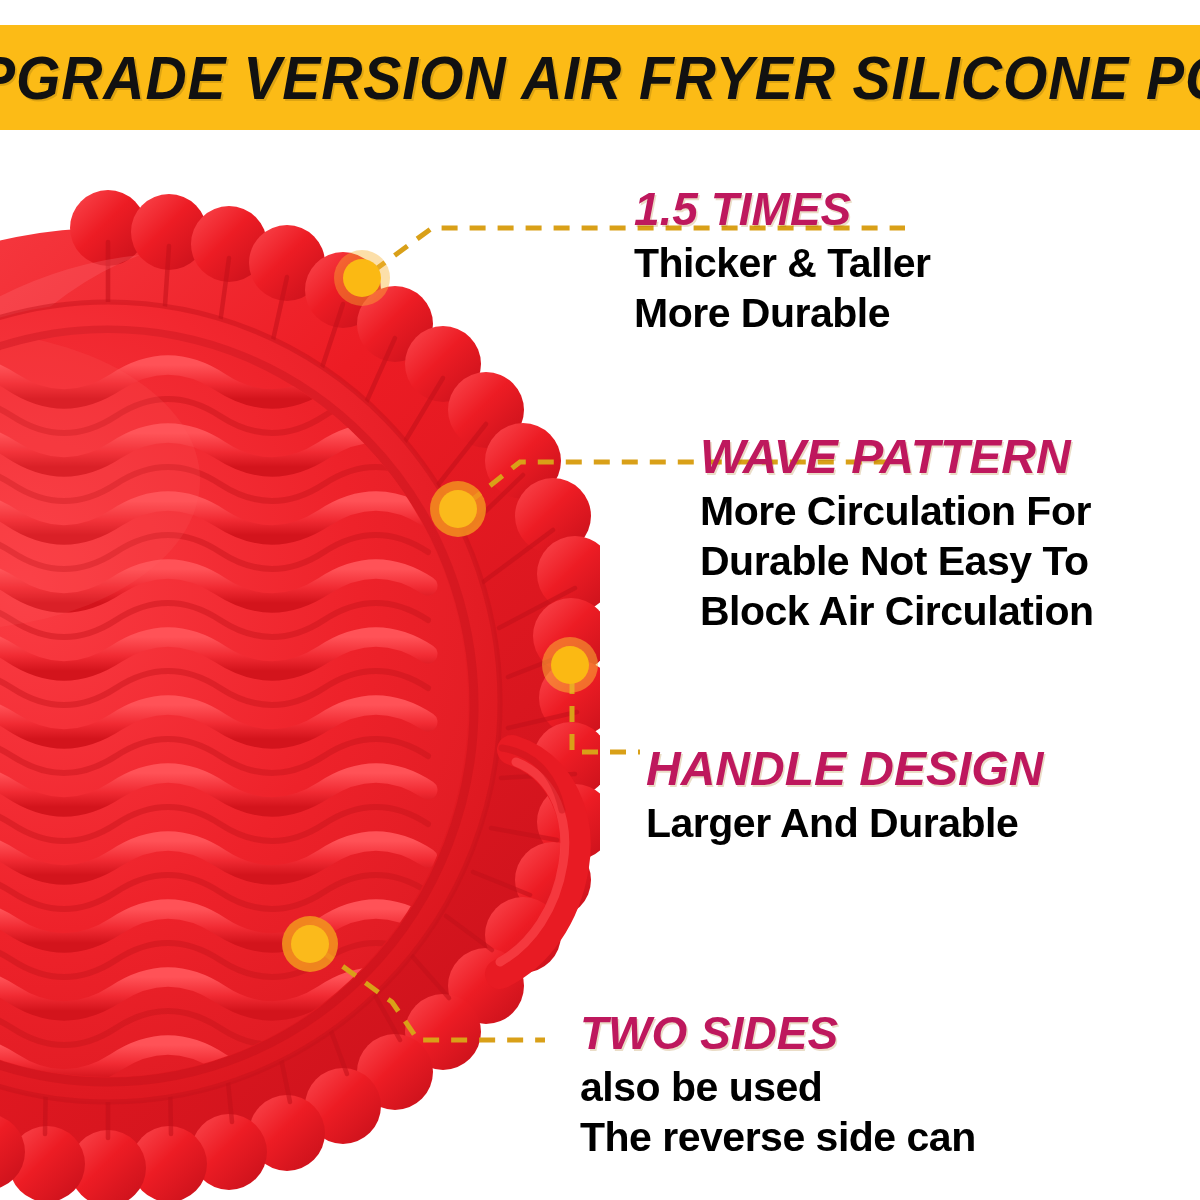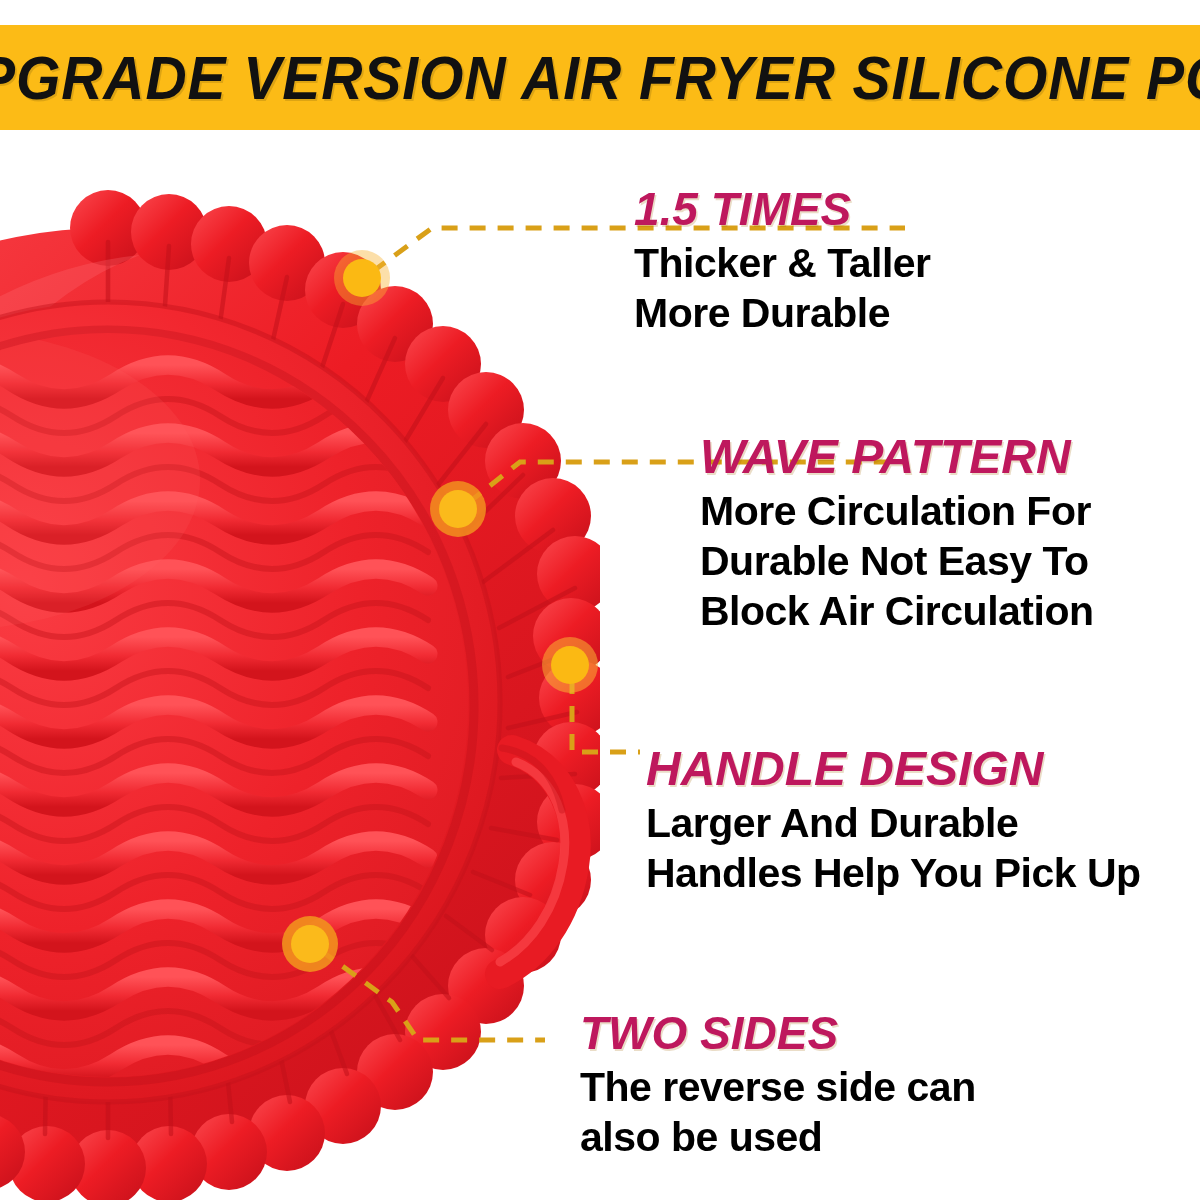--- a/index.html
+++ b/index.html
@@ -258,25 +258,24 @@
       <div class="f-line">More Circulation For</div>
       <div class="f-line">Durable Not Easy To</div>
       <div class="f-line">Block Air Circulation</div>
     </div>
   </div>
 
   <div class="feature" id="f3">
     <div class="f-title">HANDLE DESIGN</div>
     <div class="f-body">
       <div class="f-line">Larger And Durable</div>
-      <div class="f-line">Handles Help You Pick Up</div>
     </div>
   </div>
 
   <div class="feature" id="f4">
     <div class="f-title">TWO SIDES</div>
     <div class="f-body">
+      <div class="f-line">also be used</div>
       <div class="f-line">The reverse side can</div>
-      <div class="f-line">also be used</div>
     </div>
   </div>
 
 </div>
 
 </body></html>

